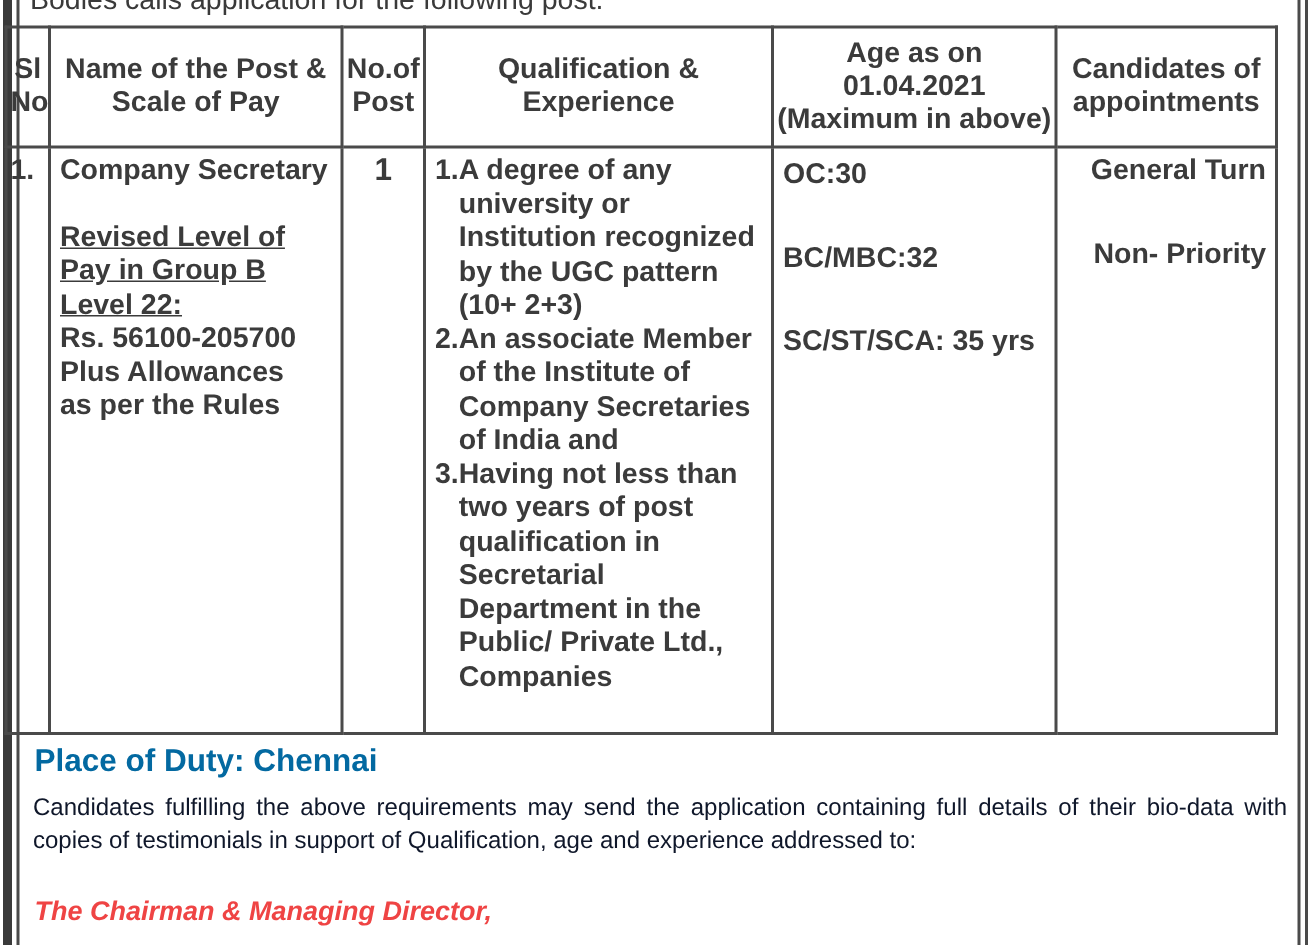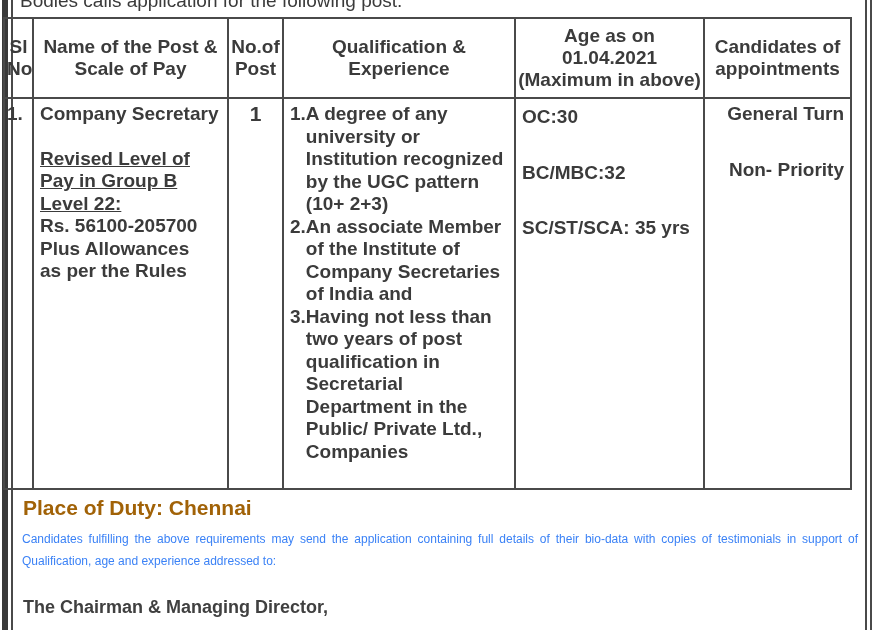--- a/index.html
+++ b/index.html
@@ -35,23 +35,23 @@
     td.sl-cell { padding: 4px 2px !important; text-align: left; }
     td.no-cell { text-align: center; font-size: 21px !important; }
     .u { text-decoration: underline; display: block; }
     .gap { height: 22px; }
     .qi { display: flex; }
     .qi .n { flex: 0 0 auto; }
     .qi .t { flex: 1; }
     .age-line { display: block; margin-bottom: 33px; margin-top: 3px; }
     .res-line { display: block; margin-bottom: 33px; text-align: right; }
 
-    .place { position: absolute; left: 23px; top: 496px; font-size: 21px; font-weight: bold; color: #a16207; white-space: nowrap; }
-    .para { position: absolute; left: 22px; top: 528px; width: 836px; font-size: 12px; line-height: 22px; text-align: justify; color: #3b82f6; }
-    .addressee { position: absolute; left: 23px; top: 597px; font-size: 18px; font-weight: bold; color: #404040; white-space: nowrap; }
+    .place { position: absolute; left: 23px; top: 496px; font-size: 21px; font-weight: bold; color: #0369a1; white-space: nowrap; }
+    .para { position: absolute; left: 22px; top: 528px; width: 836px; font-size: 16px; line-height: 22px; text-align: justify; color: #0f172a; }
+    .addressee { position: absolute; left: 23px; top: 597px; font-size: 18px; font-weight: bold; color: #ef4444; white-space: nowrap; font-style: italic; }
   </style>
 </head>
 <body>
 
 <div class="frame-thick"></div>
 <div class="frame-thin-l"></div>
 <div class="frame-thin-r1"></div>
 <div class="frame-thin-r2"></div>
 
 <div class="intro">Bodies calls application for the following post.</div>

